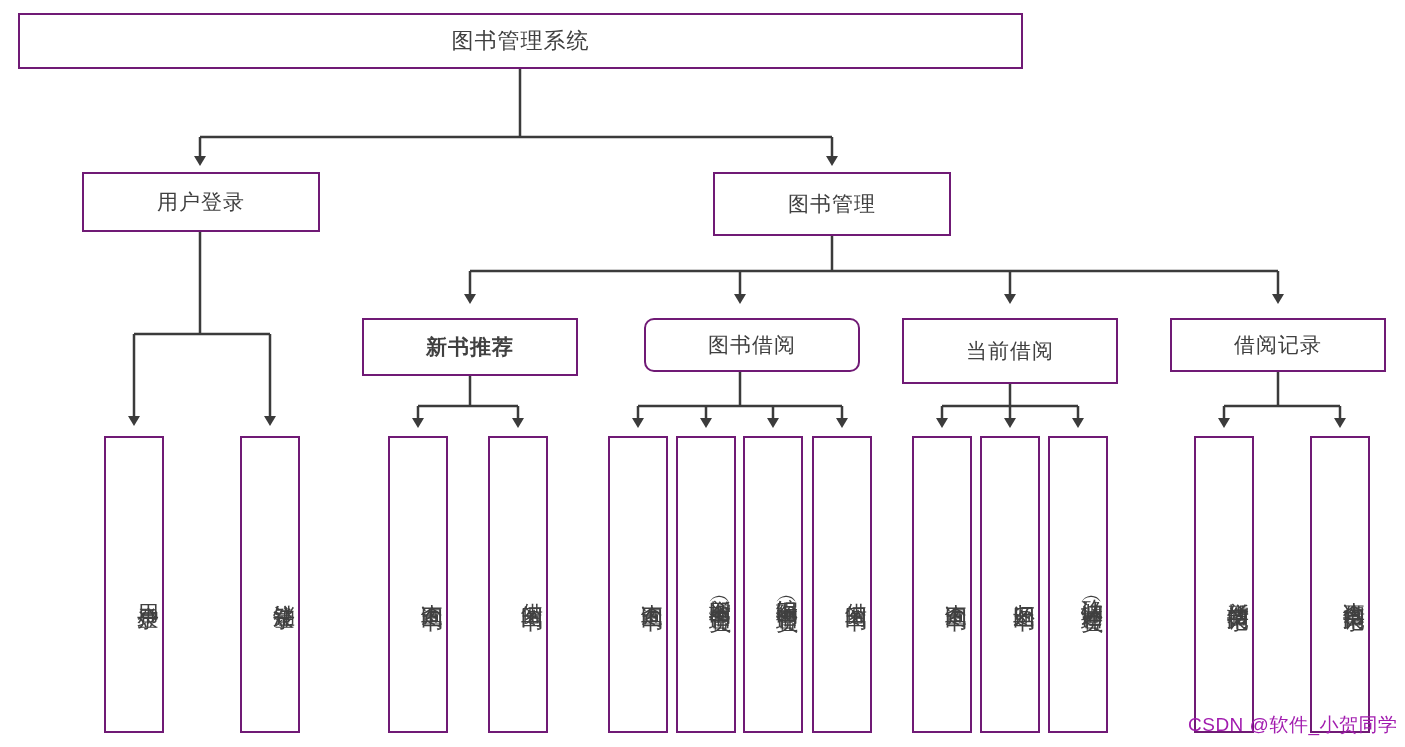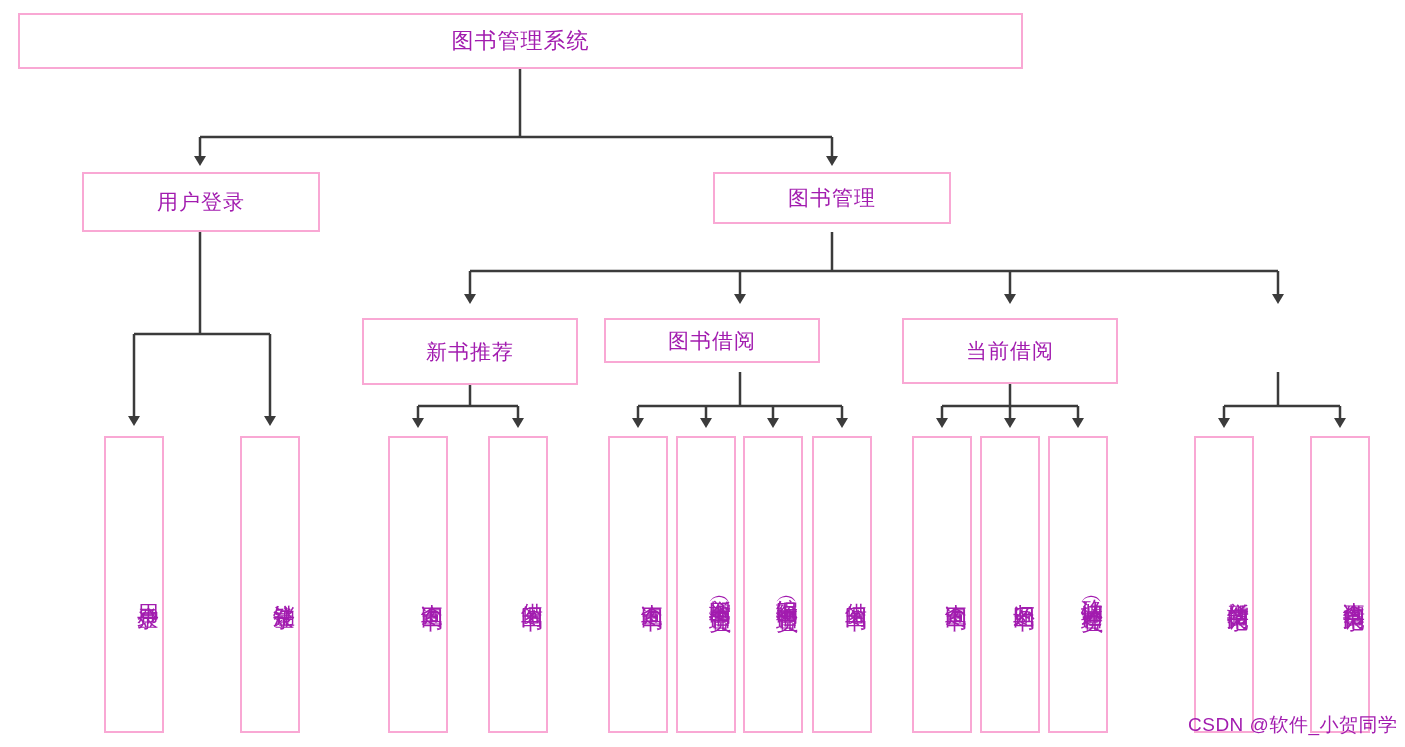--- a/index.html
+++ b/index.html
@@ -13,26 +13,26 @@
   #canvas {
     position: relative;
     width: 1405px;
     height: 747px;
     background: #ffffff;
     overflow: hidden;
   }
   .node {
     position: absolute;
     box-sizing: border-box;
-    border: 2px solid #f9a8d4;
+    border: 2px solid #701a75;
     background: #ffffff;
     display: flex;
     align-items: center;
     justify-content: center;
-    color: #a21caf;
+    color: #404040;
   }
   .node-h {
     font-size: 21px;
     line-height: 1.2;
     letter-spacing: 1px;
     white-space: nowrap;
   }
   .node-root {
     font-size: 22px;
   }
@@ -124,32 +124,35 @@
     </g>
   </svg>
 
   <div class="node node-h node-root" style="left:18px; top:13px; width:1005px; height:56px;">
     <span>图书管理系统</span>
   </div>
 
   <div class="node node-h" style="left:82px; top:172px; width:238px; height:60px;">
     <span>用户登录</span>
   </div>
-  <div class="node node-h" style="left:713px; top:172px; width:238px; height:52px;">
+  <div class="node node-h" style="left:713px; top:172px; width:238px; height:64px;">
     <span>图书管理</span>
   </div>
 
-  <div class="node node-h" style="left:362px; top:318px; width:216px; height:67px;">
+  <div class="node node-h" style="left:362px; top:318px; width:216px; height:58px;font-weight:bold;">
     <span>新书推荐</span>
   </div>
-  <div class="node node-h" style="left:604px; top:318px; width:216px; height:45px;">
+  <div class="node node-h" style="left:644px; top:318px; width:216px; height:54px;border-radius:10px;">
     <span>图书借阅</span>
   </div>
   <div class="node node-h" style="left:902px; top:318px; width:216px; height:66px;">
     <span>当前借阅</span>
+  </div>
+  <div class="node node-h" style="left:1170px; top:318px; width:216px; height:54px;">
+    <span>借阅记录</span>
   </div>
 
   <div class="node node-v" style="left:104px; top:436px; width:60px; height:297px;">
     <span class="vtext">用户登录</span>
   </div>
   <div class="node node-v" style="left:240px; top:436px; width:60px; height:297px;">
     <span class="vtext">注销登录</span>
   </div>
 
   <div class="node node-v" style="left:388px; top:436px; width:60px; height:297px;">

